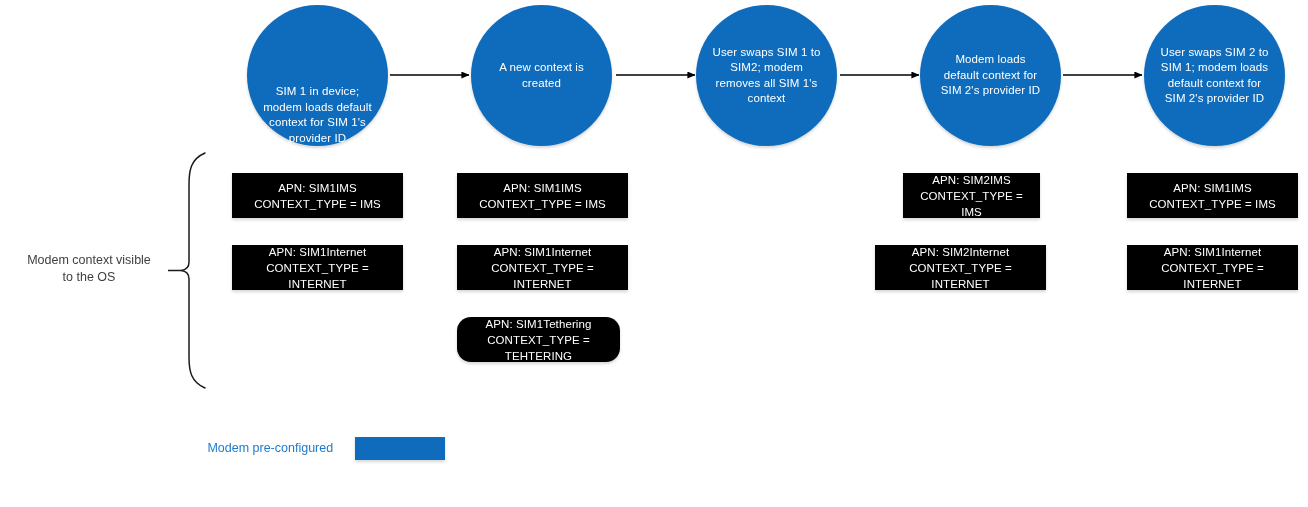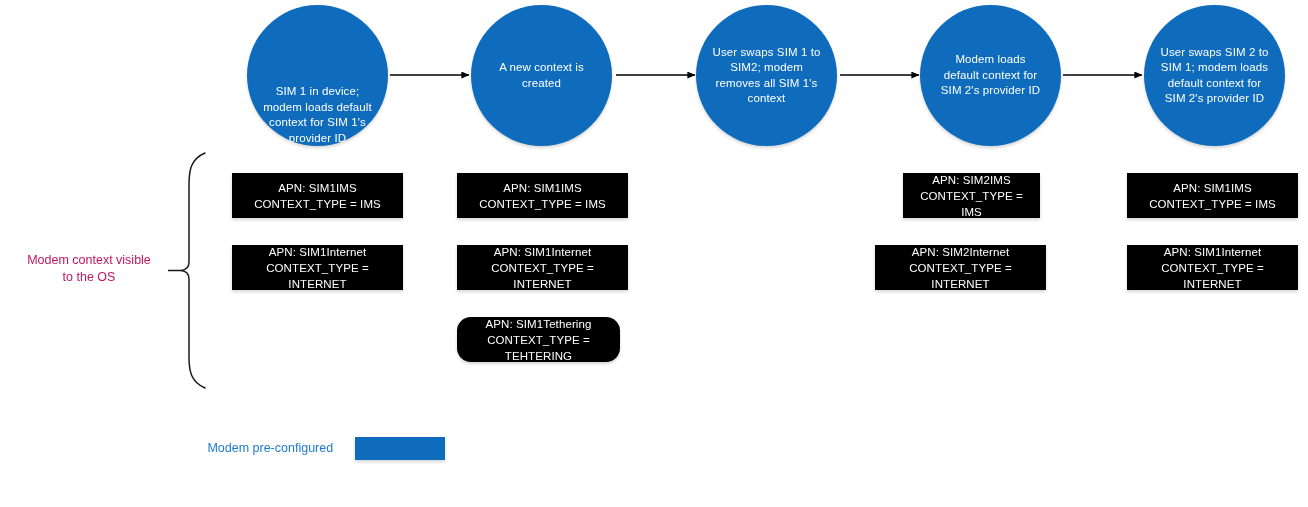--- a/index.html
+++ b/index.html
@@ -78,21 +78,21 @@
     padding: 0 6px;
   }
 
   
   #brace-label {
     position: absolute;
     left: 6px;
     top: 252px;
     width: 166px;
     text-align: center;
-    color: #be185d;
+    color: #404040;
     font-size: 12.5px;
     line-height: 17px;
     white-space: pre-line;
   }
 
   
   .legend-row {
     position: absolute;
     display: flex;
     align-items: center;

